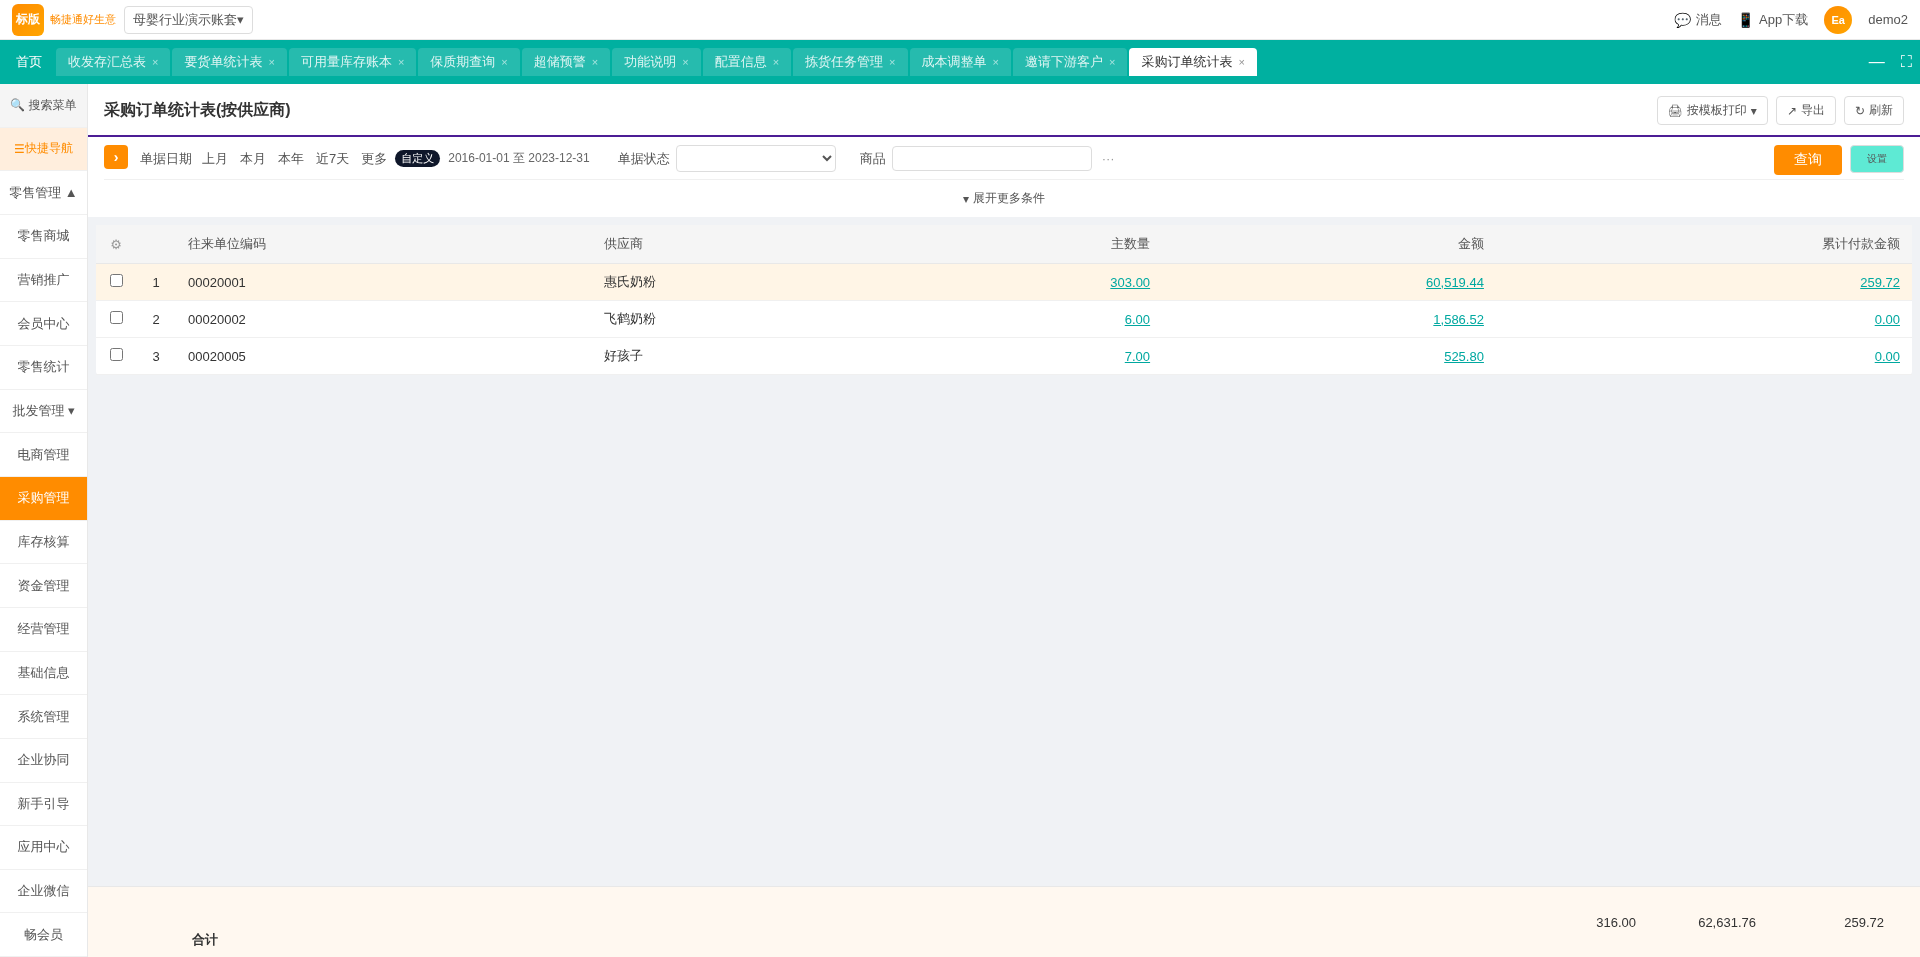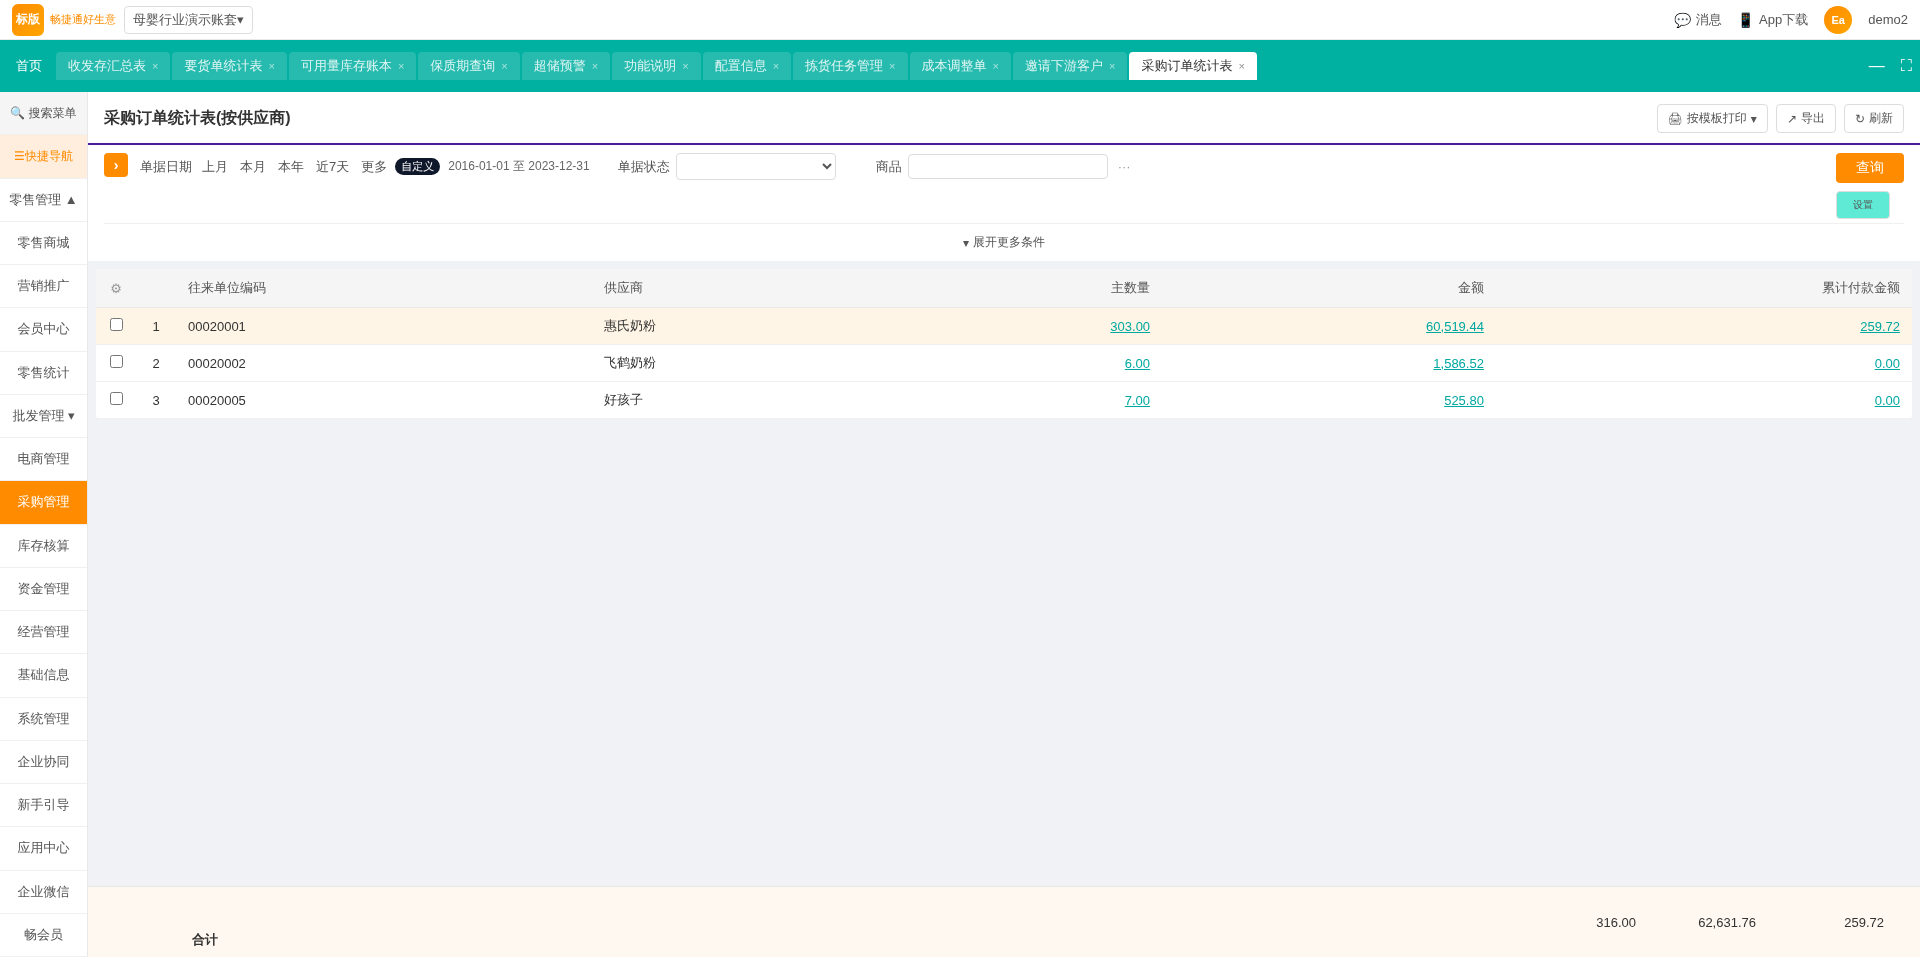--- a/index.html
+++ b/index.html
@@ -10,21 +10,21 @@
     .top-bar-left { display: flex; align-items: center; gap: 8px; }
     .logo-area { display: flex; align-items: center; gap: 6px; }
     .logo-icon { width: 32px; height: 32px; background: linear-gradient(135deg, #ff8c00, #ffa500); border-radius: 6px; display: flex; align-items: center; justify-content: center; color: white; font-weight: bold; font-size: 12px; }
     .logo-text { color: #ff8c00; font-size: 11px; line-height: 1.2; }
     .workspace-selector { display: flex; align-items: center; color: #555; font-size: 13px; cursor: pointer; padding: 4px 8px; border: 1px solid #ddd; border-radius: 4px; background: #fff; }
     .top-bar-right { display: flex; align-items: center; gap: 16px; }
     .top-bar-action { display: flex; align-items: center; gap: 4px; color: #555; font-size: 13px; cursor: pointer; }
     .user-avatar { width: 28px; height: 28px; border-radius: 50%; background: linear-gradient(135deg, #ff8c00, #ffa500); display: flex; align-items: center; justify-content: center; color: white; font-size: 11px; font-weight: bold; }
 
     
-    .nav-tabs { height: 52px; background: #00b0a0; display: flex; align-items: center; padding: 0 4px; overflow-x: auto; gap: 2px; flex-shrink: 0; }
+    .nav-tabs { height: 44px; background: #00b0a0; display: flex; align-items: center; padding: 0 4px; overflow-x: auto; gap: 2px; flex-shrink: 0; }
     .nav-tabs::-webkit-scrollbar { height: 2px; }
     .nav-tab { height: 28px; padding: 0 12px; border-radius: 4px 4px 0 0; display: flex; align-items: center; gap: 6px; cursor: pointer; white-space: nowrap; font-size: 13px; color: rgba(255,255,255,0.85); background: rgba(255,255,255,0.15); }
     .nav-tab.active { background: #fff; color: #333; font-weight: 500; }
     .nav-tab .close-icon { font-size: 11px; color: inherit; opacity: 0.7; }
     .nav-tab.active .close-icon { color: #666; }
     .nav-tab-home { color: white; font-size: 13px; background: transparent; }
     .nav-tabs-right { margin-left: auto; display: flex; align-items: center; gap: 8px; }
     .nav-action-btn { color: white; cursor: pointer; font-size: 16px; padding: 2px 4px; }
 
     
@@ -56,21 +56,21 @@
     .filter-input { border: 1px solid #ddd; border-radius: 4px; padding: 4px 8px; font-size: 13px; color: #555; min-width: 120px; outline: none; }
     .filter-select { border: 1px solid #ddd; border-radius: 4px; padding: 4px 8px; font-size: 13px; color: #555; min-width: 160px; outline: none; background: #fff; cursor: pointer; }
     .expand-more { display: flex; align-items: center; justify-content: center; padding: 6px; cursor: pointer; color: #555; font-size: 12px; gap: 4px; }
     .btn-query { background: #ff8c00; color: white; border: none; border-radius: 4px; padding: 6px 20px; font-size: 14px; cursor: pointer; white-space: nowrap; }
     .btn-settings { background: #5eead4; color: #555; border: 1px solid #ddd; border-radius: 4px; padding: 6px 16px; font-size: 10px; cursor: pointer; white-space: nowrap; }
     .filter-more-icon { color: #999; cursor: pointer; padding: 2px 4px; }
 
     
     .filter-main { display: flex; align-items: flex-start; gap: 12px; padding: 4px 0; }
     .filter-main-left { display: flex; align-items: center; gap: 8px; flex-wrap: wrap; flex: 1; }
-    .filter-main-right { display: flex; gap: 8px; align-items: flex-start; flex-direction: column; }
+    .filter-main-right { display: flex; gap: 8px; align-items: flex-start; }
     .filter-group { display: flex; align-items: center; gap: 6px; }
     .filter-field-label { color: #555; font-size: 13px; white-space: nowrap; }
 
     
     .expand-row { display: flex; align-items: center; justify-content: center; padding: 4px 0; border-top: 1px solid #f0f0f0; }
 
     
     .table-area { flex: 1; overflow-y: auto; padding: 8px; background: #f0f2f5; }
     .data-table { width: 100%; background: #fff; border-radius: 4px; border-collapse: collapse; }
     .data-table thead tr { background: #f5f5f5; }
@@ -296,21 +296,21 @@
             <span class="filter-date-range">2016-01-01 至 2023-12-31</span>
           </div>
 
           <div class="filter-group" style="margin-left: 20px;">
             <span class="filter-field-label">单据状态</span>
             <select class="filter-select">
               <option value=""></option>
             </select>
           </div>
 
-          <div class="filter-group" style="margin-left: 32px;">
+          <div class="filter-group" style="margin-left: 16px;">
             <span class="filter-field-label">商品</span>
             <input class="filter-input" type="text" style="min-width: 200px;">
             <span class="filter-more-icon">···</span>
           </div>
         </div>
         <div class="filter-main-right">
           <button class="btn-query">查询</button>
           <button class="btn-settings">设置</button>
         </div>
       </div>

